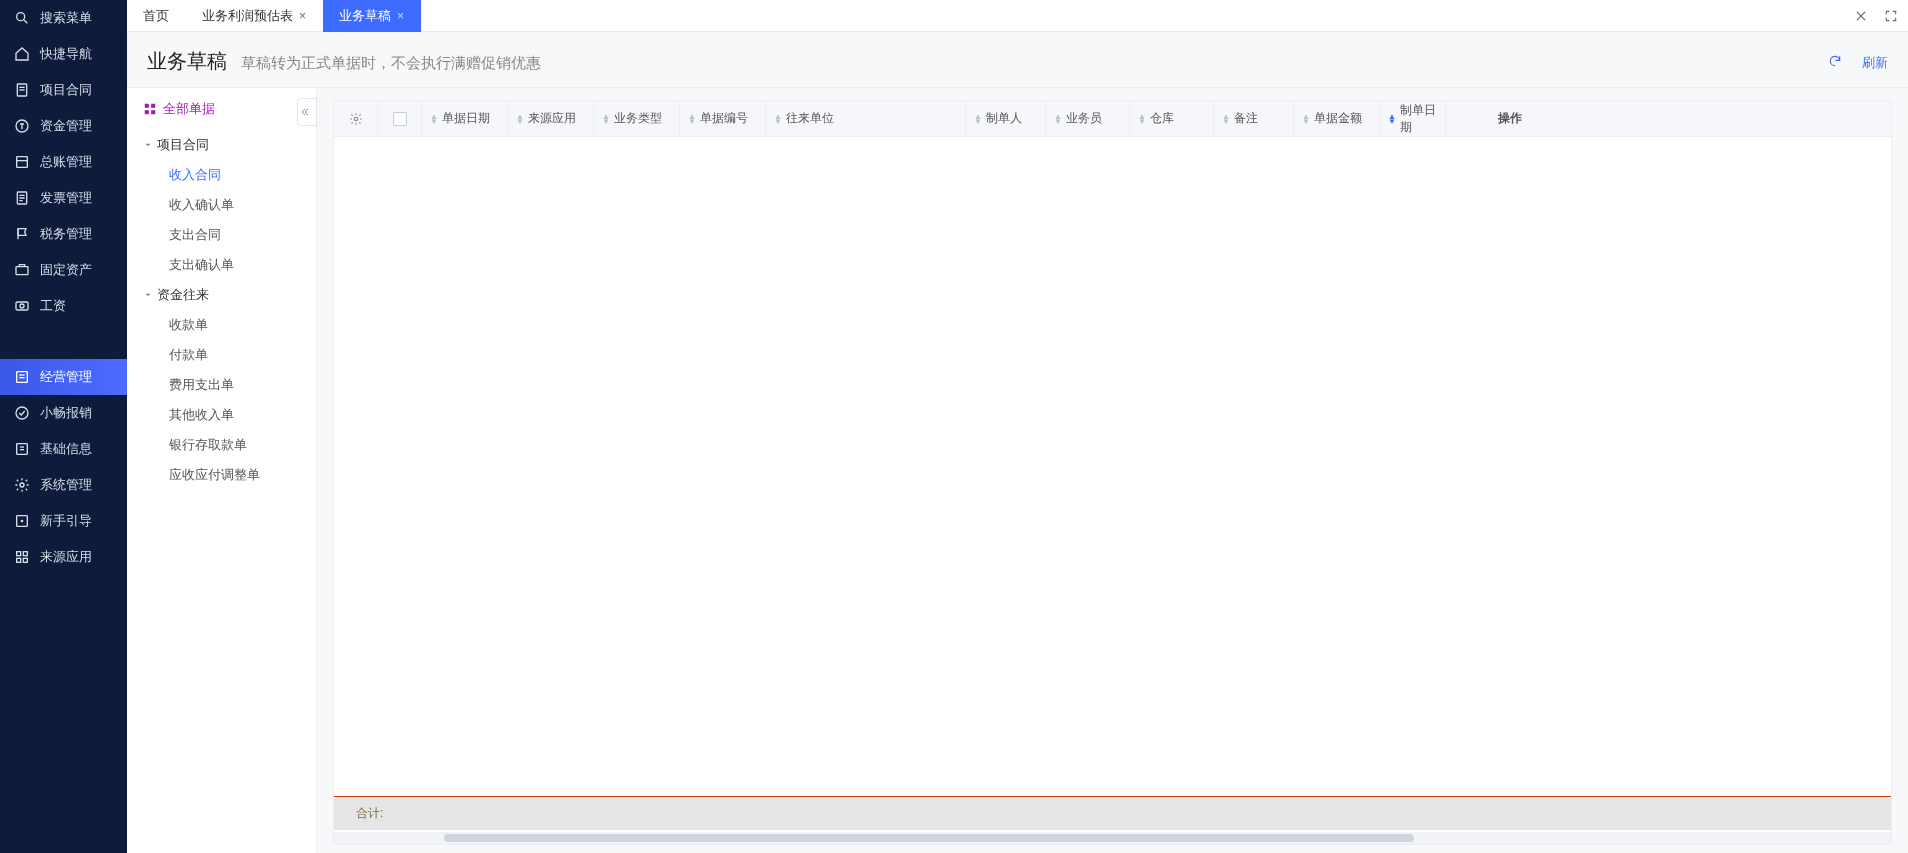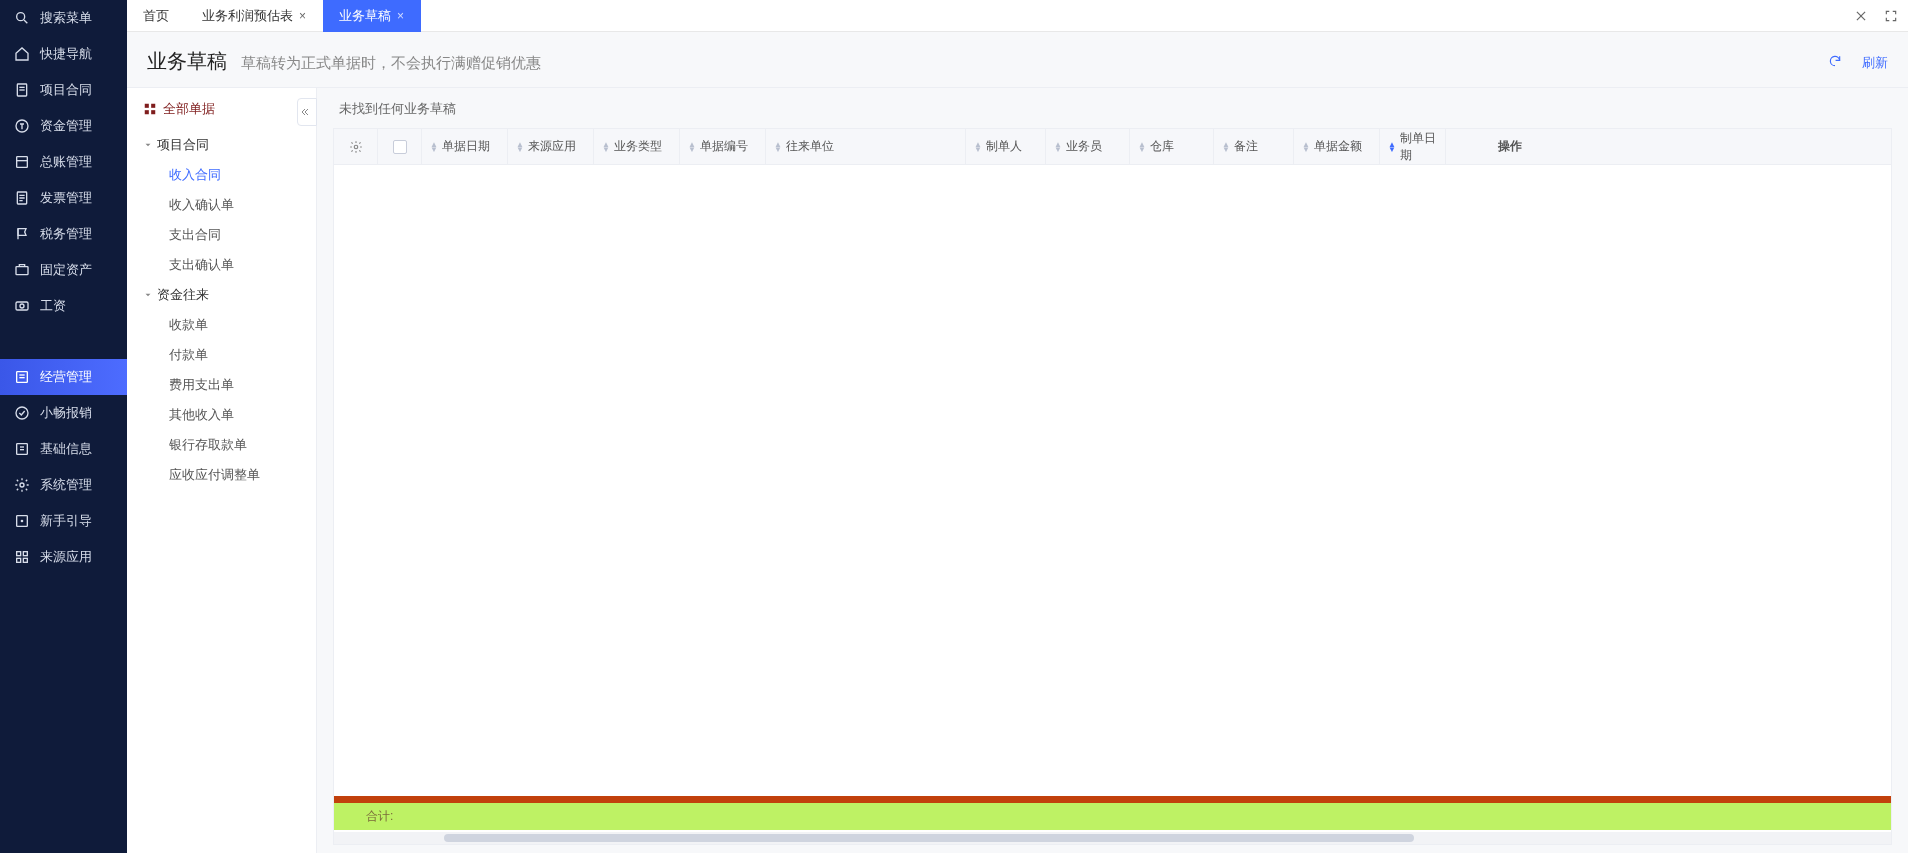--- a/index.html
+++ b/index.html
@@ -29,41 +29,41 @@
 .page-title-wrap { display: flex; align-items: baseline; gap: 14px; }
 .page-title { font-size: 20px; font-weight: 500; color: #222; }
 .page-subtitle { font-size: 15px; color: #888; }
 .refresh-btn { display: flex; align-items: center; gap: 20px; color: #3e6bff; cursor: pointer; font-size: 13px; }
 
 
 .content { flex: 1; display: flex; background: #f7f8fa; overflow: hidden; }
 
 
 .filter-side { width: 190px; background: #fff; border-right: 1px solid #eceef3; padding: 12px 0; position: relative; }
-.filter-all { display: flex; align-items: center; padding: 0 16px 12px 16px; color: #7f1d1d; font-size: 13px; cursor: pointer; }
+.filter-all { display: flex; align-items: center; padding: 0 16px 12px 16px; color: #a21caf; font-size: 13px; cursor: pointer; }
 .filter-all-icon { margin-right: 6px; display: inline-flex; }
 .filter-collapse { position: absolute; right: -1px; top: 10px; width: 20px; height: 28px; border: 1px solid #e2e6ef; border-radius: 4px 0 0 4px; display: flex; align-items: center; justify-content: center; background: #fff; cursor: pointer; color: #888; }
 .tree-group { padding: 0 8px; }
 .tree-header { display: flex; align-items: center; padding: 6px 8px; font-size: 13px; color: #333; cursor: pointer; }
 .tree-caret { margin-right: 4px; color: #888; display: inline-flex; }
 .tree-item { padding: 6px 8px 6px 34px; font-size: 13px; color: #555; cursor: pointer; }
 .tree-item.active { color: #3e6bff; }
 
 
 .table-area { flex: 1; display: flex; flex-direction: column; padding: 12px 16px 8px 16px; background: #f7f8fa; }
 .empty-msg { color: #666; font-size: 13px; margin-bottom: 10px; padding-left: 6px; }
 .table-wrap { flex: 1; background: #fff; border: 1px solid #eceef3; display: flex; flex-direction: column; overflow: hidden; }
 .thead { display: flex; background: #f6f7fa; border-bottom: 1px solid #eceef3; height: 36px; align-items: stretch; }
 .th { display: flex; align-items: center; padding: 0 8px; border-right: 1px solid #eceef3; font-size: 12px; color: #555; position: relative; }
 .th:last-child { border-right: none; }
 .sort-icon { margin-right: 4px; color: #b8bfcf; display: inline-flex; flex-direction: column; font-size: 8px; line-height: 5px; }
 .th-gear { display:flex; align-items:center; justify-content:center; }
 .checkbox { width: 14px; height: 14px; border: 1px solid #c8cdda; border-radius: 2px; background: #fff; cursor: pointer; }
 .tbody { flex: 1; }
-.tfoot { height: 34px; background: #bef264; border-top: 7px solid #c2410c; display: flex; align-items: center; padding: 0 32px; font-size: 12px; color: #7a6a3a; }
+.tfoot { height: 34px; background: #e5e5e5; border-top: 1px solid #c2410c; display: flex; align-items: center; padding: 0 22px; font-size: 12px; color: #7a6a3a; }
 .hscroll { height: 12px; background: #f2f3f6; position: relative; margin-top: 2px; }
 .hthumb { position: absolute; left: 110px; top: 2px; height: 8px; width: 970px; background: #cfd4df; border-radius: 4px; }
 
 
 .c0{width:44px;justify-content:center;}
 .c1{width:44px;justify-content:center;}
 .c2{width:86px;}
 .c3{width:86px;}
 .c4{width:86px;}
 .c5{width:86px;}
@@ -313,21 +313,20 @@
           <div class="tree-item"><span>收款单</span></div>
           <div class="tree-item"><span>付款单</span></div>
           <div class="tree-item"><span>费用支出单</span></div>
           <div class="tree-item"><span>其他收入单</span></div>
           <div class="tree-item"><span>银行存取款单</span></div>
           <div class="tree-item"><span>应收应付调整单</span></div>
         </div>
       </div>
 
       <div class="table-area">
-        <div class="empty-msg">未找到任何业务草稿</div>
 
         <div class="table-wrap">
           <div class="thead">
             <div class="th c0 th-gear">
               <svg viewBox="0 0 24 24" width="14" height="14" stroke="#888" stroke-width="2" fill="none">
                   <circle cx="12" cy="12" r="3"></circle>
                   <path d="M12 2v3M12 19v3M4.2 4.2l2.1 2.1M17.7 17.7l2.1 2.1M2 12h3M19 12h3M4.2 19.8l2.1-2.1M17.7 6.3l2.1-2.1"></path>
                 </svg>
             </div>
             <div class="th c1">

